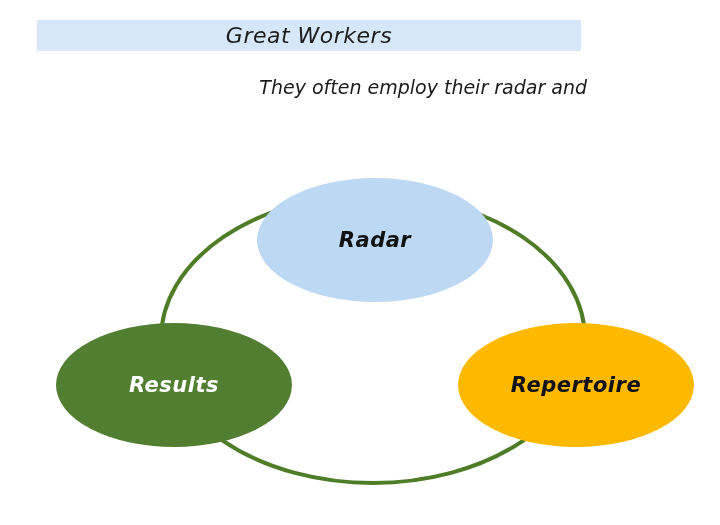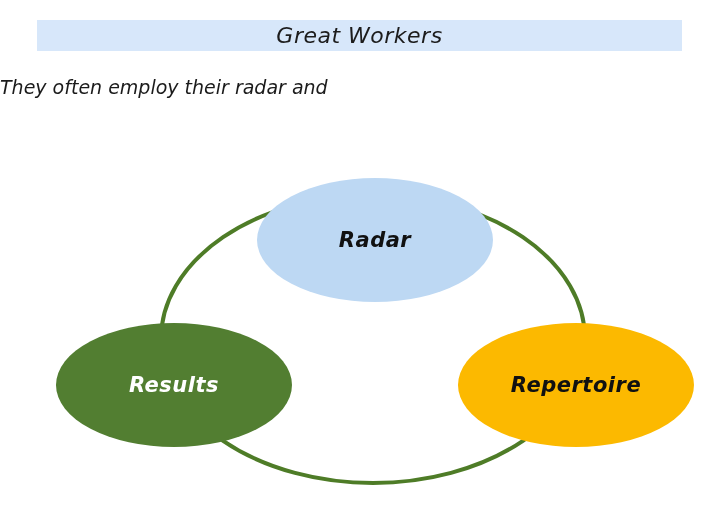--- a/index.html
+++ b/index.html
@@ -12,39 +12,39 @@
     position: relative;
     width: 720px;
     height: 525px;
     background: #ffffff;
     overflow: hidden;
   }
   .banner {
     position: absolute;
     left: 37px;
     top: 20px;
-    width: 645px;
+    width: 544px;
     height: 31px;
     background: #d7e7fa;
     display: flex;
     align-items: center;
     justify-content: center;
   }
   .banner .title-text {
     font-style: italic;
     font-size: 22px;
     color: #1c1c1c;
     letter-spacing: 0.5px;
   }
   .subtitle {
     position: absolute;
     left: 0;
     top: 74px;
     width: 587px;
-    text-align: left;
+    text-align: right;
     font-style: italic;
     font-size: 19px;
     line-height: 27px;
     color: #1b1b1b;
   }
   .diagram-wrap {
     position: absolute;
     left: 0;
     top: 150px;
     width: 720px;

